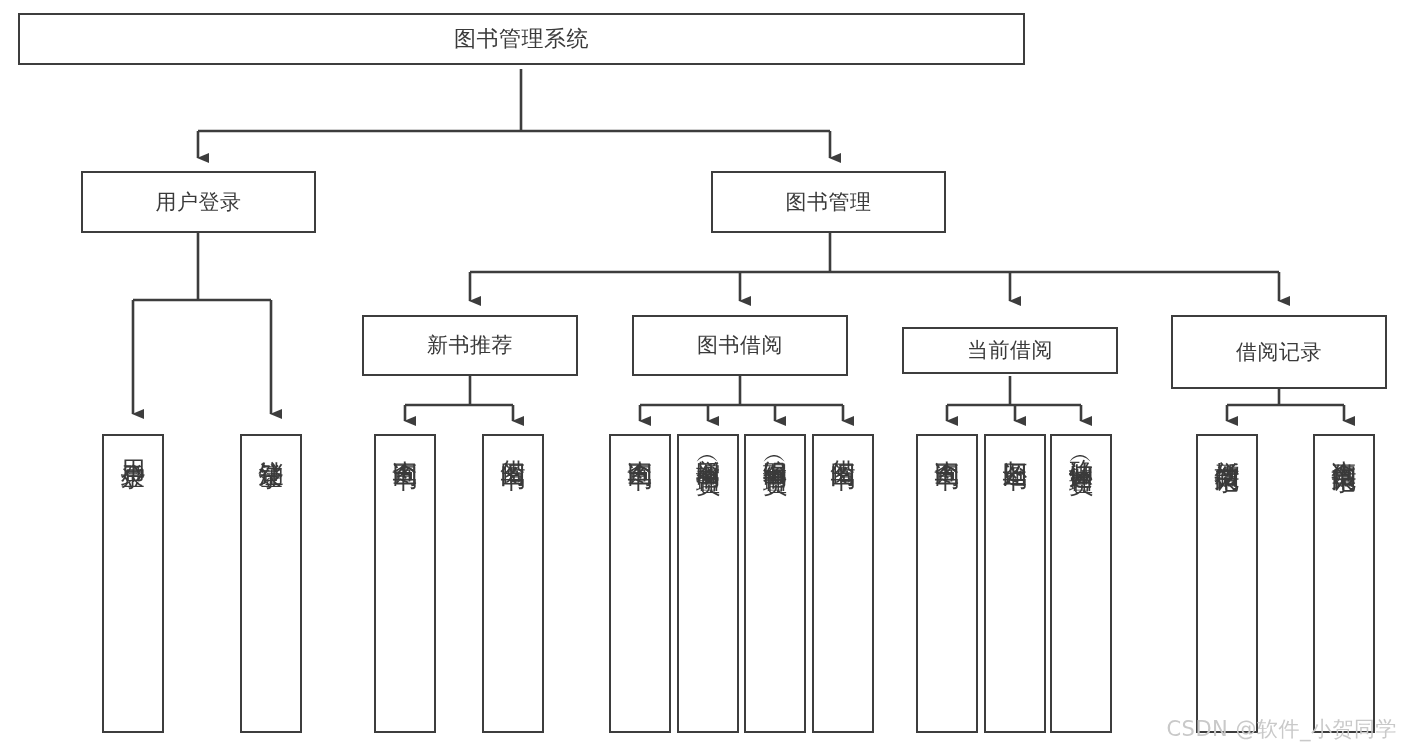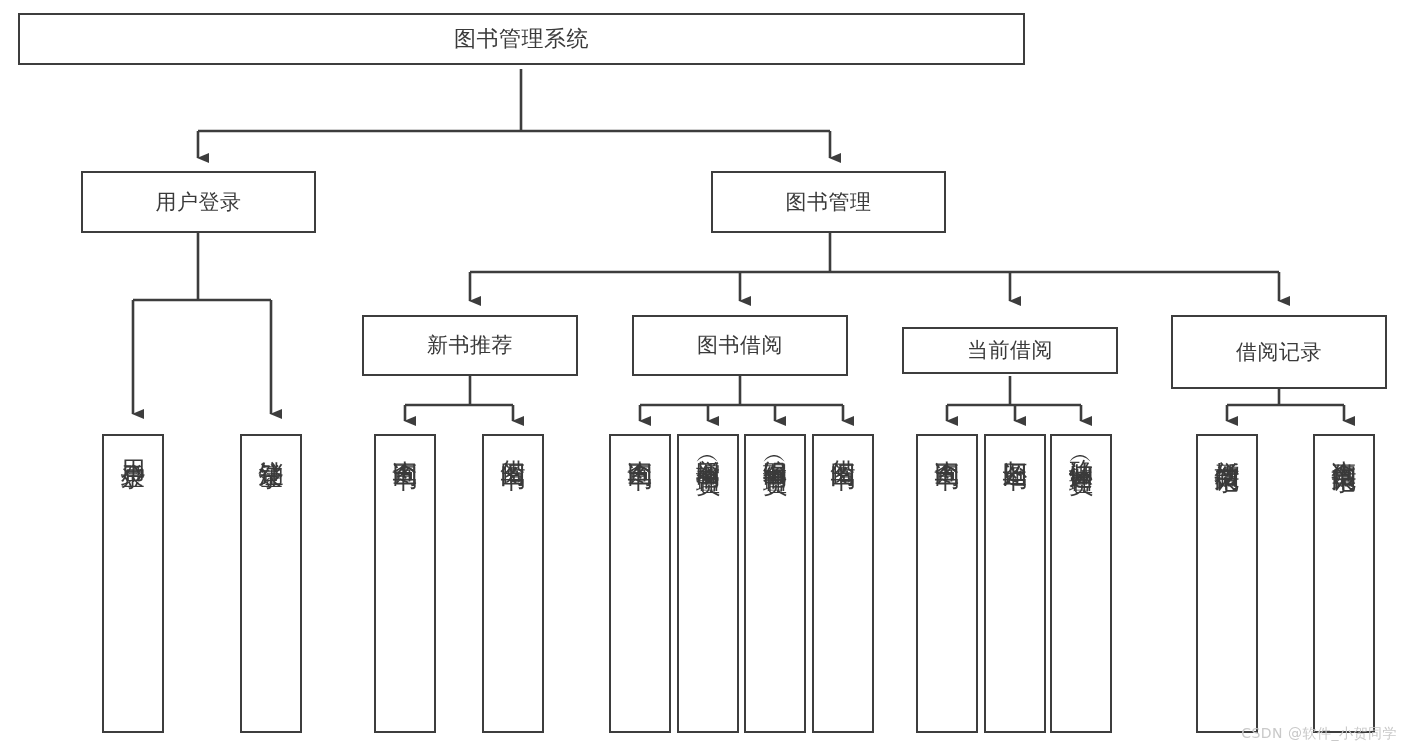--- a/index.html
+++ b/index.html
@@ -41,21 +41,21 @@
     font-size:25px;
     line-height:1.0;
     letter-spacing:2px;
     white-space:nowrap;
   }
   .v-node.tall .lbl{font-size:24px;}
   #watermark{
     position:absolute;
     right:8px;
     bottom:4px;
-    font-size:14px;
+    font-size:21px;
     color:#c9c9c9;
     letter-spacing:0.5px;
     user-select:none;
     white-space:nowrap;
   }
 </style>
 </head>
 <body>
 
 <div id="diagram">

